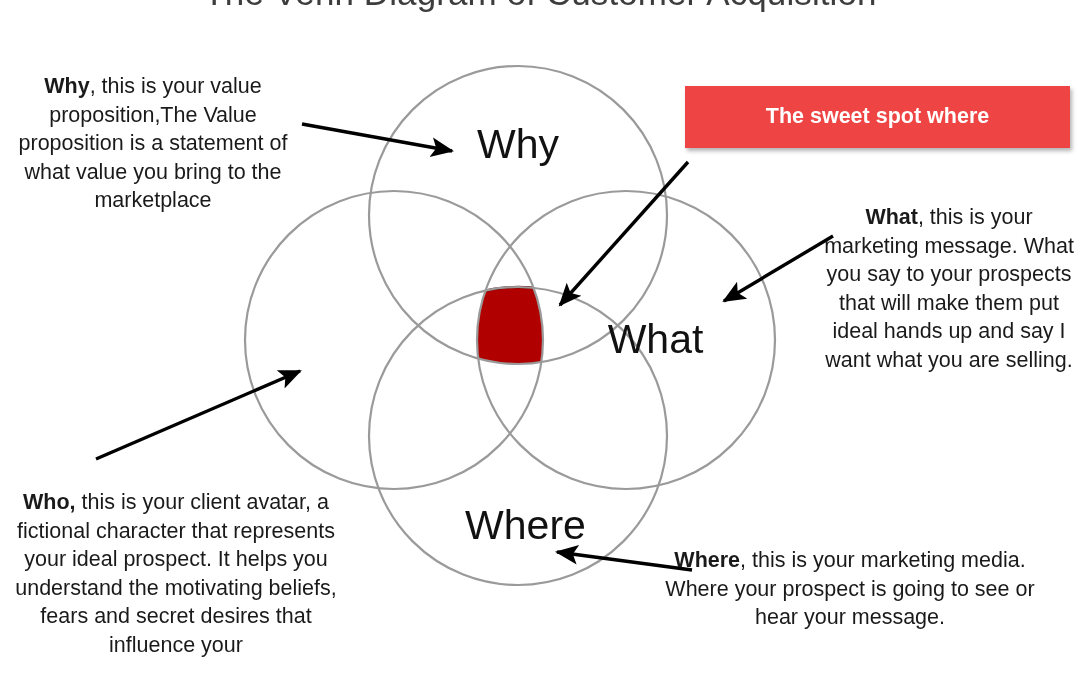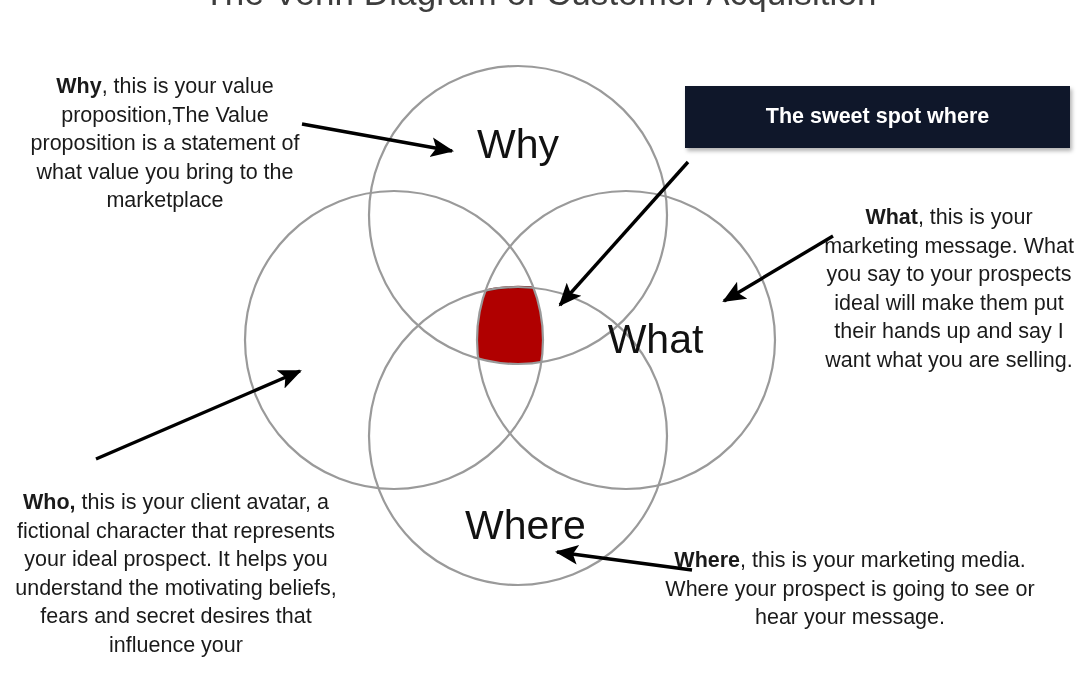--- a/index.html
+++ b/index.html
@@ -62,21 +62,21 @@
   #label-what  { left: 568px; top: 316px; width: 175px; }
   #label-where { left: 438px; top: 502px; width: 175px; }
 
   
   #sweet-spot-callout {
     position: absolute;
     left: 685px;
     top: 86px;
     width: 385px;
     height: 62px;
-    background: #0f172a;
+    background: #ef4444;
     box-shadow: 2px 3px 4px rgba(0,0,0,0.30);
     display: flex;
     align-items: center;
     justify-content: center;
     text-align: center;
     color: #ffffff;
     font-size: 21.5px;
     font-weight: bold;
     line-height: 1.28;
     padding: 0 8px;
@@ -86,21 +86,21 @@
   
   .note {
     position: absolute;
     text-align: center;
     font-size: 21.5px;
     line-height: 1.33;
     color: #1a1a1a;
   }
   .note b { font-weight: bold; }
 
-  #note-why   { left: 14px;   top: 72px;  width: 302px; }
+  #note-why   { left: 2px;   top: 72px;  width: 302px; }
   #note-what  { left: 820px; top: 203px; width: 258px; }
   #note-who   { left: 0px;   top: 461px; width: 352px; margin-top: 27px; }
   #note-where { left: 648px; top: 546px; width: 404px; }
 </style>
 </head>
 <body>
 
 <div id="stage">
 
   <div class="title">The Venn Diagram of Customer Acquisition</div>
@@ -149,21 +149,21 @@
     <span>
       <span>The sweet spot where</span><br>
     </span>
   </div>
 
   <div class="note" id="note-why">
     <b>Why</b><span>, this is your value proposition,The Value proposition is a statement of what value you bring to the marketplace</span>
   </div>
 
   <div class="note" id="note-what">
-    <b>What</b><span>, this is your marketing message. What you say to your prospects ideal will make them put their hands up and say I want what you are selling.</span>
+    <b>What</b><span>, this is your marketing message. What you say to your prospects that will make them put ideal hands up and say I want what you are selling.</span>
   </div>
 
   <div class="note" id="note-who">
     <b>Who,</b><span> this is your client avatar, a fictional character that represents your ideal prospect. It helps you understand the motivating beliefs, fears and secret desires that influence your</span>
   </div>
 
   <div class="note" id="note-where">
     <b>Where</b><span>, this is your marketing media. Where your prospect is going to see or hear your message.</span>
   </div>
 

